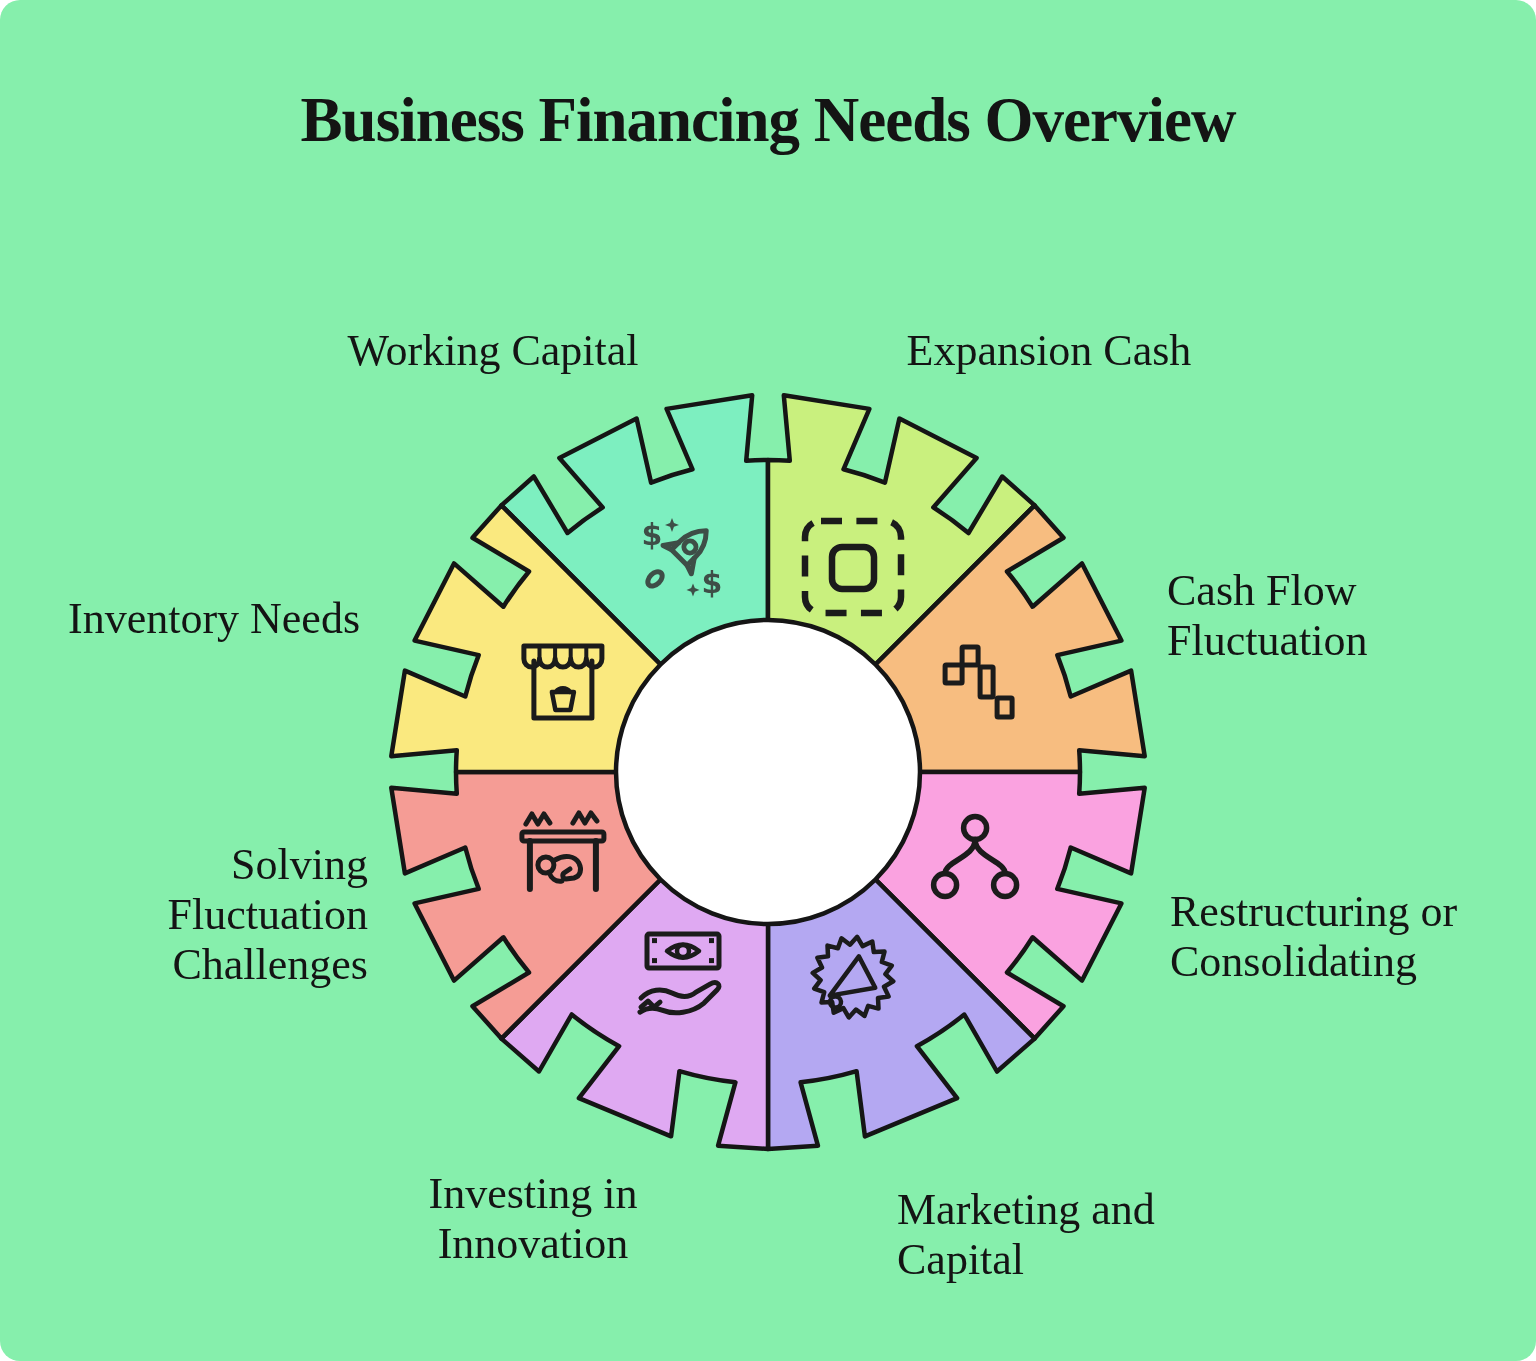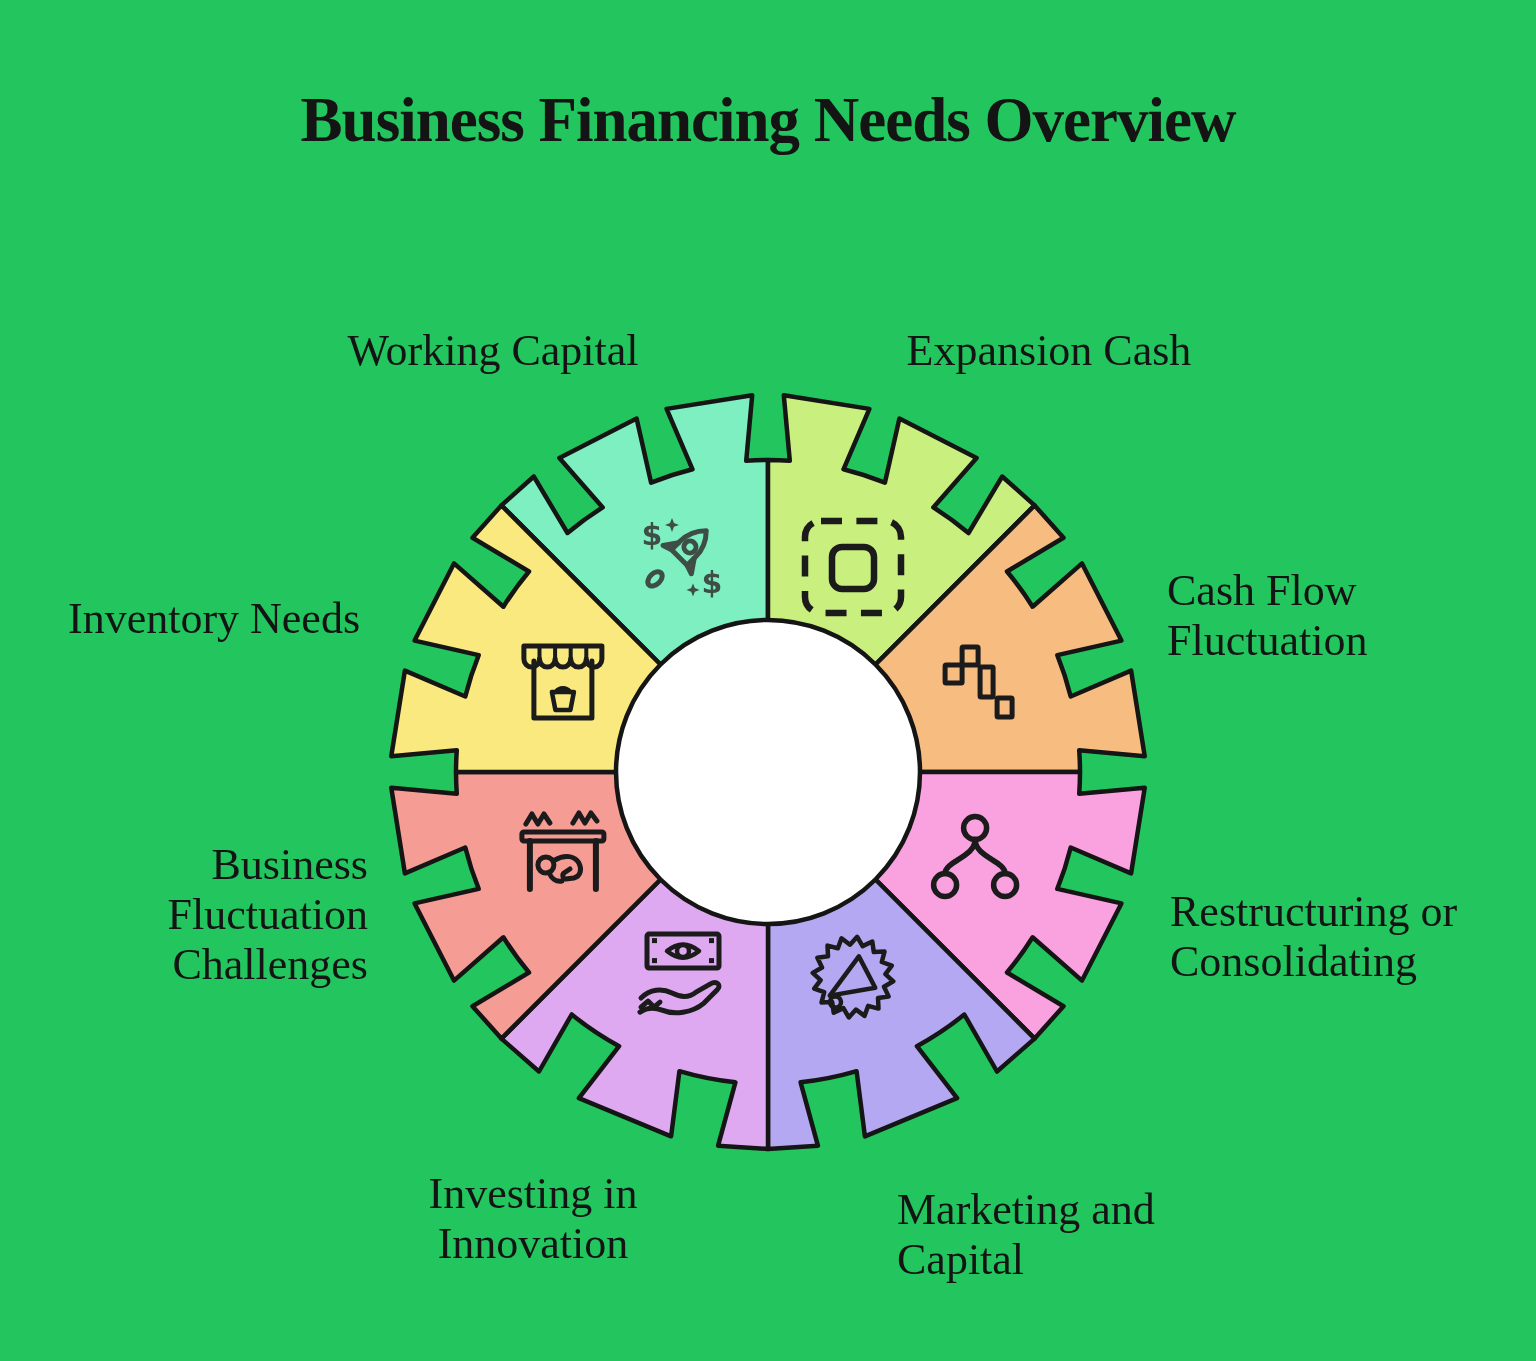--- a/index.html
+++ b/index.html
@@ -1,17 +1,17 @@
 <!DOCTYPE html>
 <html><head>
 <meta charset="utf-8">
 <style>
   html,body{margin:0;padding:0;background:#fff;}
-  .canvas{position:relative;width:1536px;height:1361px;background:#22c55e;overflow:hidden;
-          font-family:"Liberation Serif","DejaVu Serif",serif;color:#121212;}
+  .canvas{position:relative;width:1536px;height:1361px;background:#86efac;overflow:hidden;
+          font-family:"Liberation Serif","DejaVu Serif",serif;color:#121212;border-radius:20px;}
   .title{position:absolute;left:0;top:84px;width:100%;text-align:center;
          font-size:63px;font-weight:bold;letter-spacing:-1px;color:#141414;}
   #gear-svg{position:absolute;left:0;top:0;}
   .seg-label{position:absolute;font-size:44px;line-height:50px;color:#141414;white-space:nowrap;}
   .seg-label.center{transform:translateX(-50%);text-align:center;}
   .seg-label.right{transform:translateX(-100%);text-align:right;}
   .seg-label.left{text-align:left;}
 </style>
 </head>
 <body>
@@ -127,21 +127,21 @@
       </div>
       <div class="seg-label left" style="left: 897px; top: 1157px; margin-top: 28px;">
         <div>Marketing and</div>
         <div>Capital</div>
       </div>
       <div class="seg-label center" style="left: 533px; top: 1157px; margin-top: 12px;">
         <div>Investing in</div>
         <div>Innovation</div>
       </div>
       <div class="seg-label right" style="left: 368px; top: 840px;">
-        <div>Business</div>
+        <div>Solving</div>
         <div>Fluctuation</div>
         <div>Challenges</div>
       </div>
       <div class="seg-label left" style="left: 68px; top: 594px;">
         <div>Inventory Needs</div>
       </div>
     </div>
 </div>
 
 </body></html>

